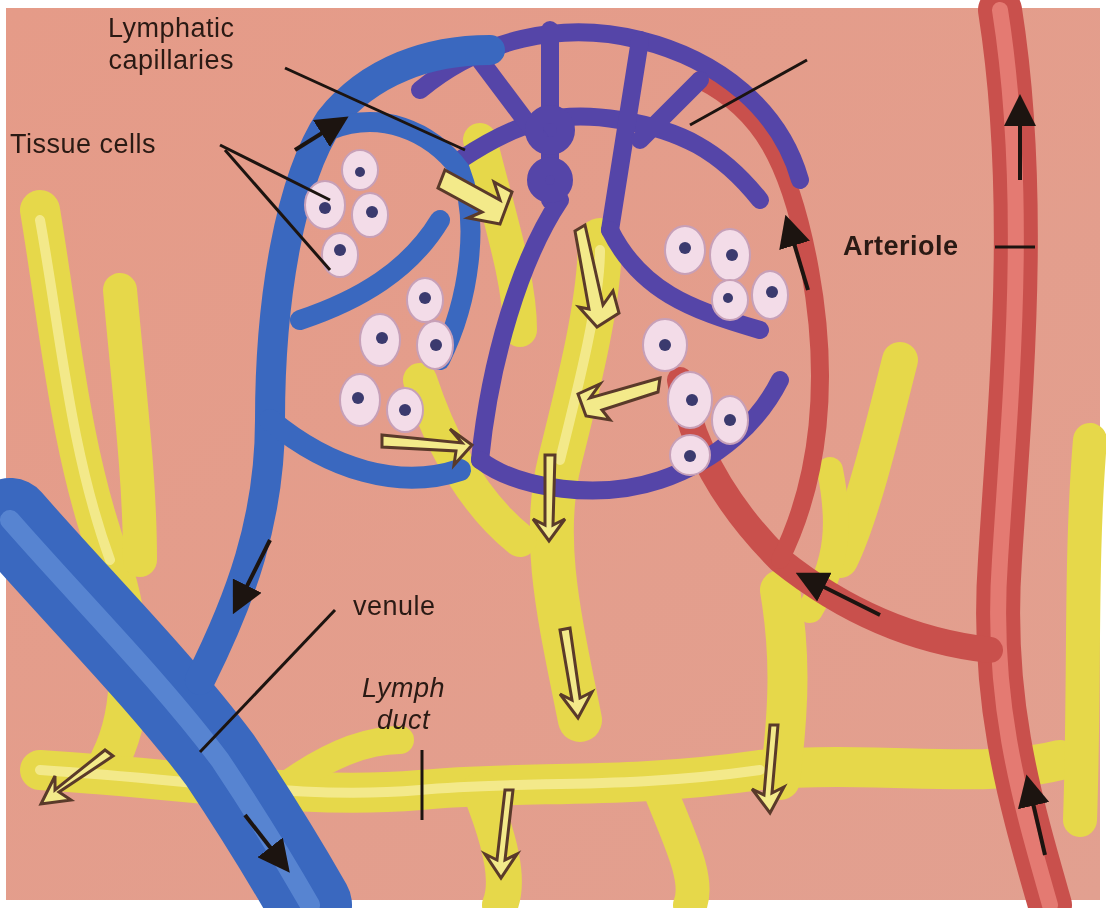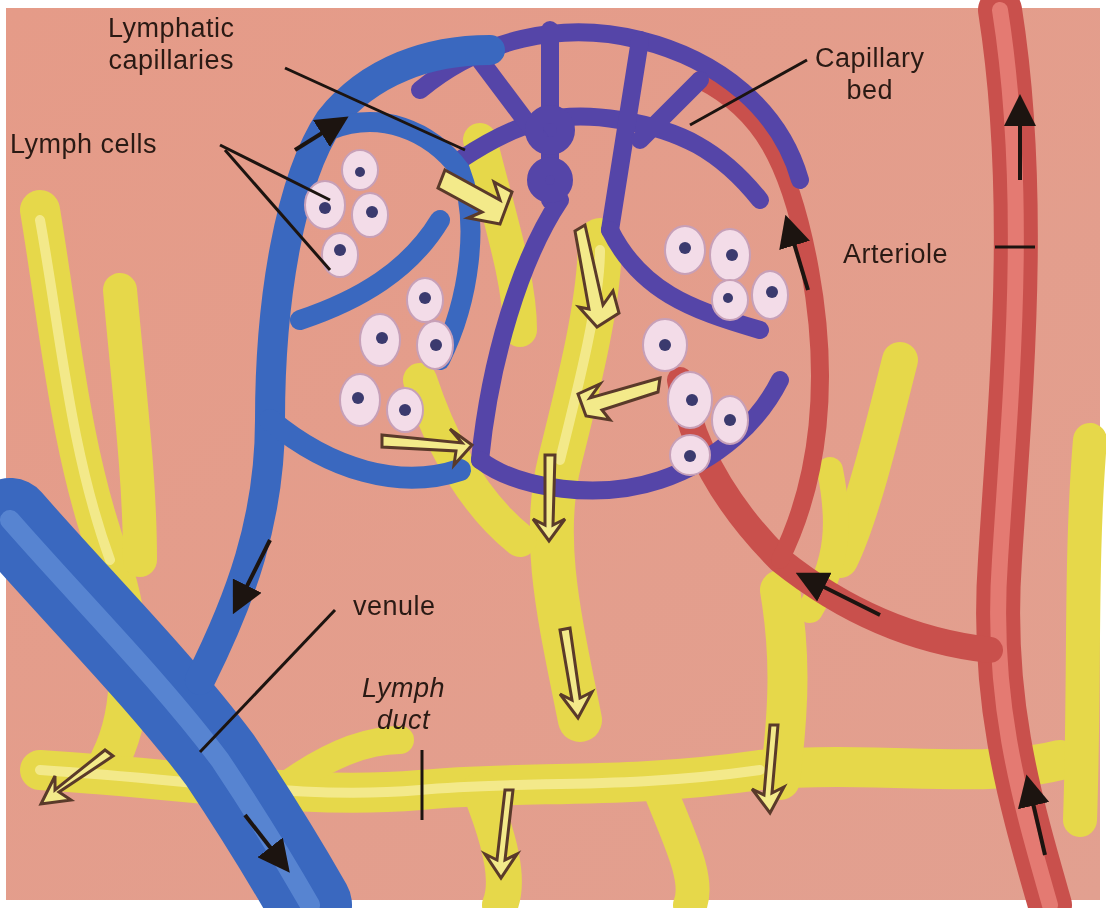--- a/index.html
+++ b/index.html
@@ -146,20 +146,18 @@
       <path d="M225 150 L330 270"></path>
       <path d="M807 60 L690 125"></path>
       <path d="M995 247 L1035 247"></path>
       <path d="M335 610 L200 752"></path>
       <path d="M422 750 L422 820"></path>
     </g>
   </svg>
 
   <div class="label" style="left:108px;top:12px;">Lymphatic
 capillaries</div>
-  <div class="label" style="left:10px;top:128px;">Lymph cells</div>
-  <div class="label" style="left:815px;top:42px;">Capillary
-bed</div>
-  <div class="label" style="left:843px;top:238px;">Arteriole</div>
+  <div class="label" style="left:10px;top:128px;">Tissue cells</div>
+  <div class="label" style="left:843px;top:230px;font-weight:bold;">Arteriole</div>
   <div class="label" style="left:353px;top:590px;">venule</div>
   <div class="label" style="left:362px;top:672px;font-style:italic;">Lymph
 duct</div>
 </div>
 
 </body></html>

